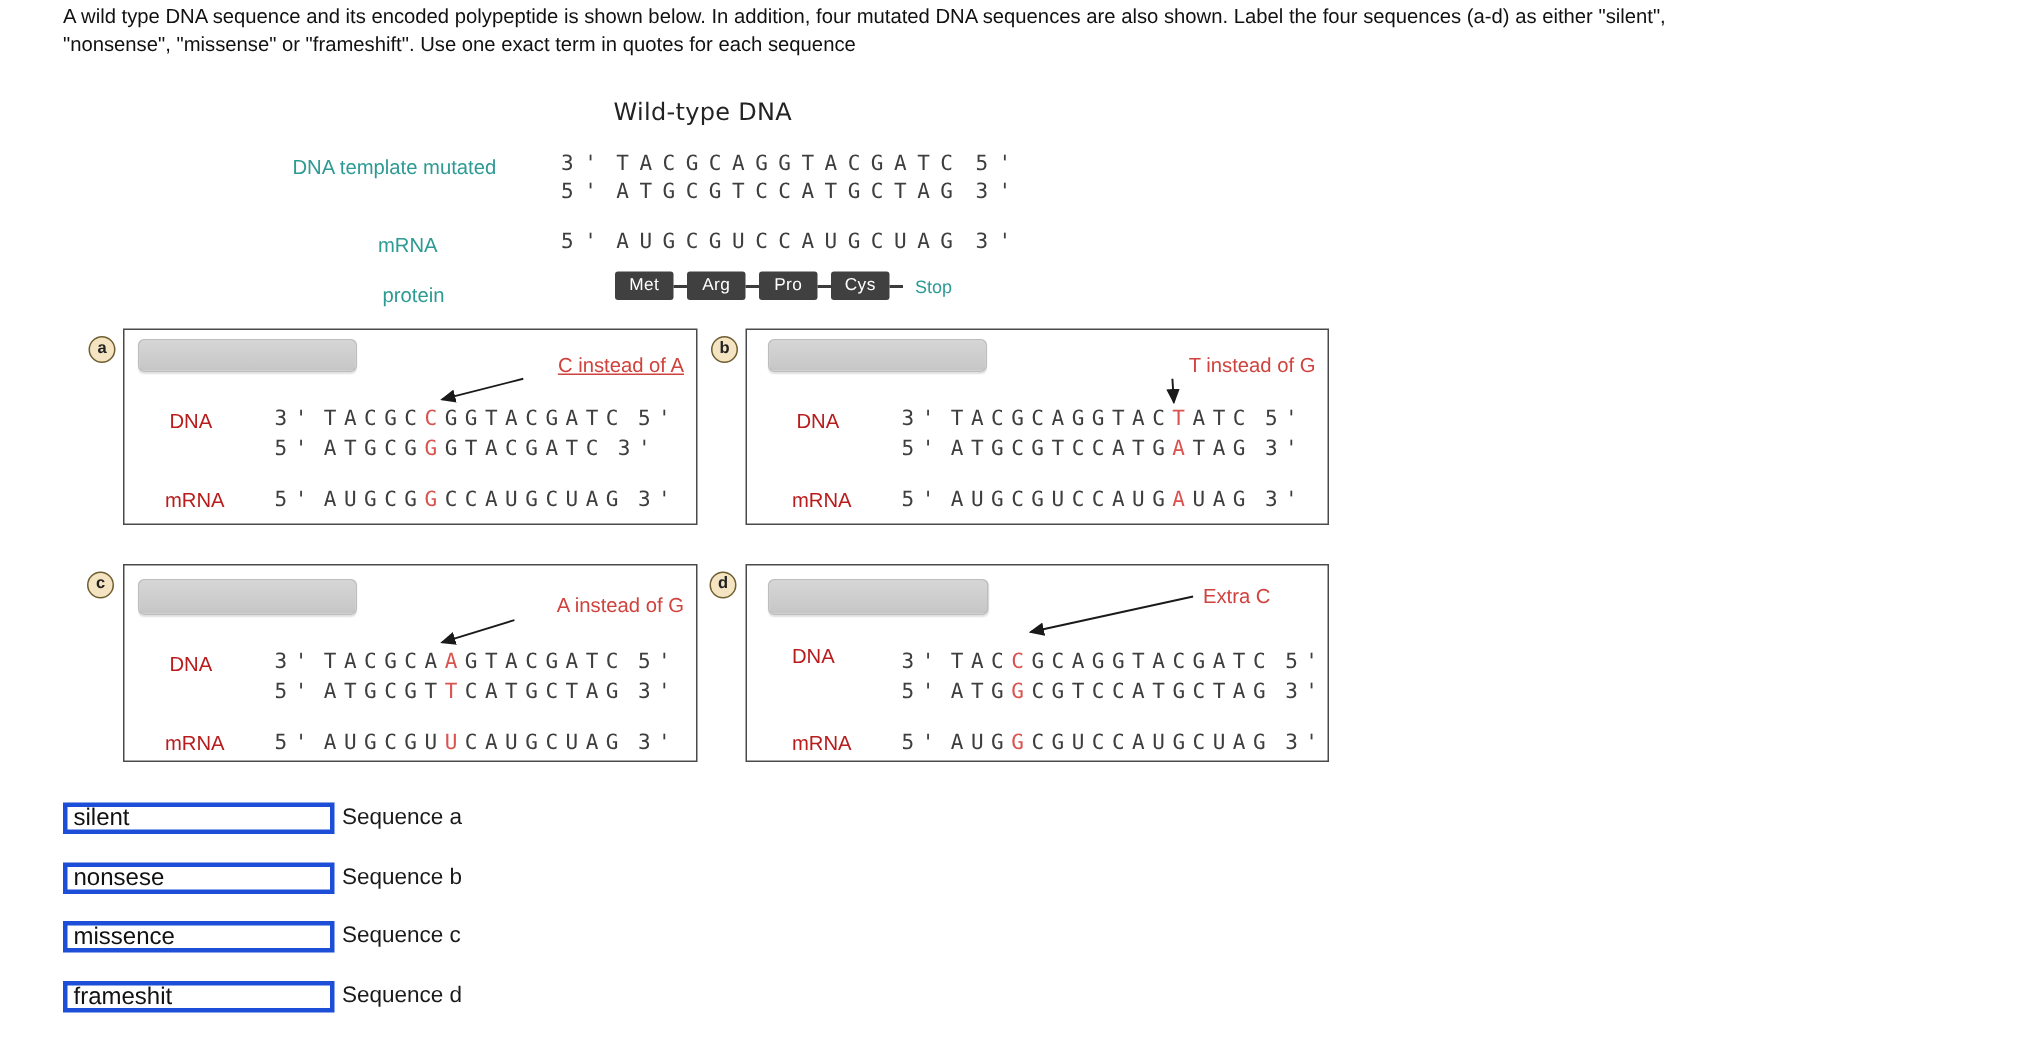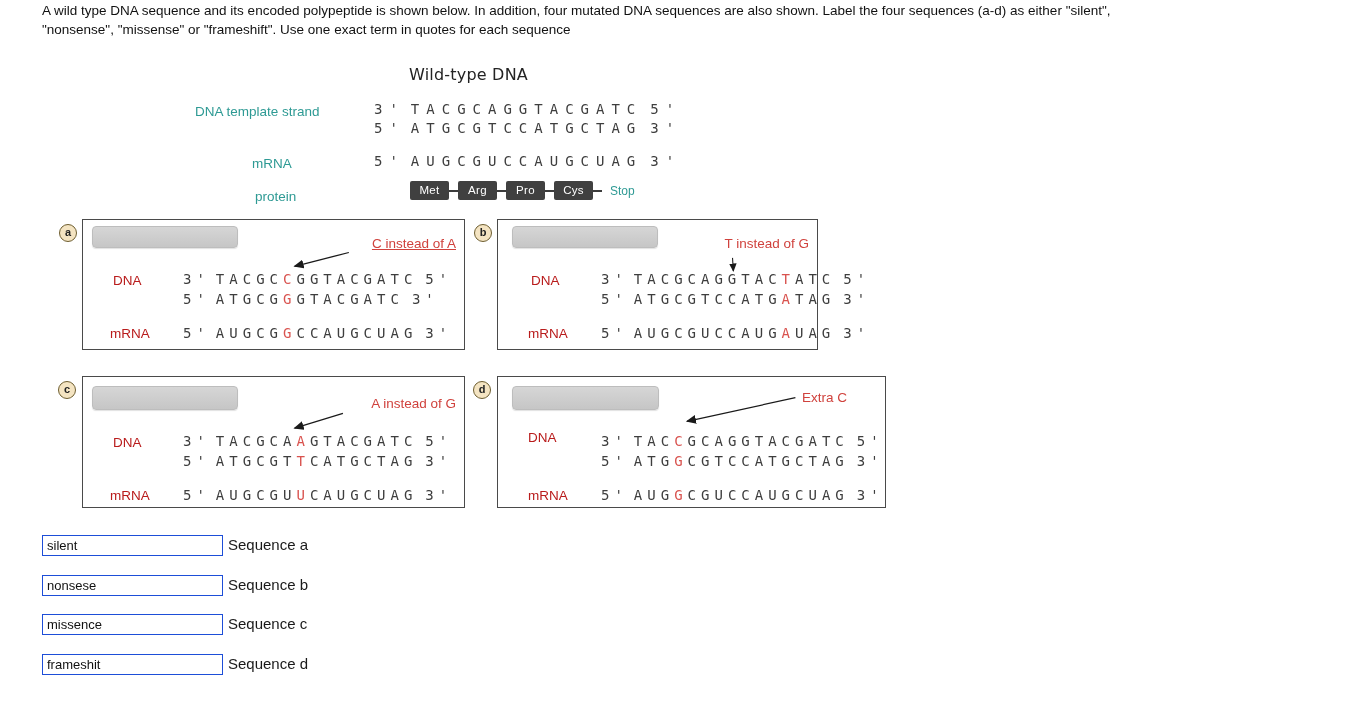--- a/index.html
+++ b/index.html
@@ -31,22 +31,22 @@
     font-size:11px; font-weight:bold; text-align:center; line-height:15px; z-index:3; }
   .redact { position:absolute; left:9px; top:6px; width:146px; height:22px;
     background:linear-gradient(180deg,#d6d6d6,#c6c6c6); border:1px solid #bdbdbd;
     border-radius:4px; box-shadow:0 1px 1px rgba(0,0,0,0.12); }
   .lower .redact { top:9px; height:24px; }
   .annot { position:absolute; font-size:13.5px; color:#d0423d; white-space:nowrap; }
   .arrow-svg { position:absolute; left:0; top:0; width:100%; height:100%; }
   .slabel { position:absolute; font-size:13.5px; color:#b91c1c; }
   .ansrow { position:absolute; left:42px; }
   .ansrow input { position:absolute; left:0; top:0; width:181px; height:21px;
-    border:1px solid #1d4ed8; background:#ffffff; font-family:"Liberation Sans",sans-serif;
-    font-size:13px; padding:1px 4px; color:#111; border-radius:0; }
+    border:3px solid #1d4ed8; background:#ffffff; font-family:"Liberation Sans",sans-serif;
+    font-size:16px; padding:1px 4px; color:#111; border-radius:0; }
   .anslabel { position:absolute; left:186px; top:1px; font-size:15px; color:#1a1a1a; white-space:nowrap; }
 </style>
 </head>
 <body>
 
 <div class="canvas">
 
   <svg width="0" height="0" style="position:absolute" aria-hidden="true">
     <defs>
       <marker id="ah" markerWidth="9" markerHeight="7" refX="7" refY="3.5" orient="auto">
@@ -55,21 +55,21 @@
     </defs>
   </svg>
 
   <div class="qtext">
     <div>A wild type DNA sequence and its encoded polypeptide is shown below. In addition, four mutated DNA sequences are also shown. Label the four sequences (a-d) as either "silent",</div>
     <div>"nonsense", "missense" or "frameshift". Use one exact term in quotes for each sequence</div>
   </div>
 
   <div class="wt-title">Wild-type DNA</div>
 
-  <div class="lab" style="left:195px; top:104px;">DNA template strand</div>
+  <div class="lab" style="left:195px; top:104px;">DNA template mutated</div>
   <div class="seq wtseq" style="left:374px; top:101px;">
     <span class="prime">3'</span><span class="letters">TACGCAGGTACGATC</span><span class="prime">5'</span>
   </div>
   <div class="seq wtseq" style="left:374px; top:120px;">
     <span class="prime">5'</span><span class="letters">ATGCGTCCATGCTAG</span><span class="prime">3'</span>
   </div>
 
   <div class="lab" style="left:252px; top:156px;">mRNA</div>
   <div class="seq wtseq" style="left:374px; top:153px;">
     <span class="prime">5'</span><span class="letters">AUGCGUCCAUGCUAG</span><span class="prime">3'</span>
@@ -105,21 +105,21 @@
     </div>
     <div class="seq mutseq" style="left:100px; top:71px;">
       <span class="prime">5'</span><span class="letters"><span>ATGCG</span><span class="red">G</span><span>GTACGATC</span></span><span class="prime">3'</span>
     </div>
     <div class="slabel" style="left:27px; top:106px;">mRNA</div>
     <div class="seq mutseq" style="left:100px; top:105px;">
       <span class="prime">5'</span><span class="letters"><span>AUGCG</span><span class="red">G</span><span>CCAUGCUAG</span></span><span class="prime">3'</span>
     </div>
   </div>
 
-  <div class="mbox" style="left:497px; top:219px; width:321px; height:131px;">
+  <div class="mbox" style="left:497px; top:219px; width:389px; height:131px;">
     <div class="redact" style="left:14px;"></div>
     <div class="annot" style="right:8px; top:16px;">T instead of G</div>
     <svg class="arrow-svg" viewBox="0 0 389 131">
       <line x1="286" y1="33" x2="287" y2="49" stroke="#1a1a1a" stroke-width="1.3" marker-end="url(#ah)"></line>
     </svg>
     <div class="slabel" style="left:33px; top:53px;">DNA</div>
     <div class="seq mutseq" style="left:103px; top:51px;">
       <span class="prime">3'</span><span class="letters"><span>TACGCAGGTAC</span><span class="red">T</span><span>ATC</span></span><span class="prime">5'</span>
     </div>
     <div class="seq mutseq" style="left:103px; top:71px;">

